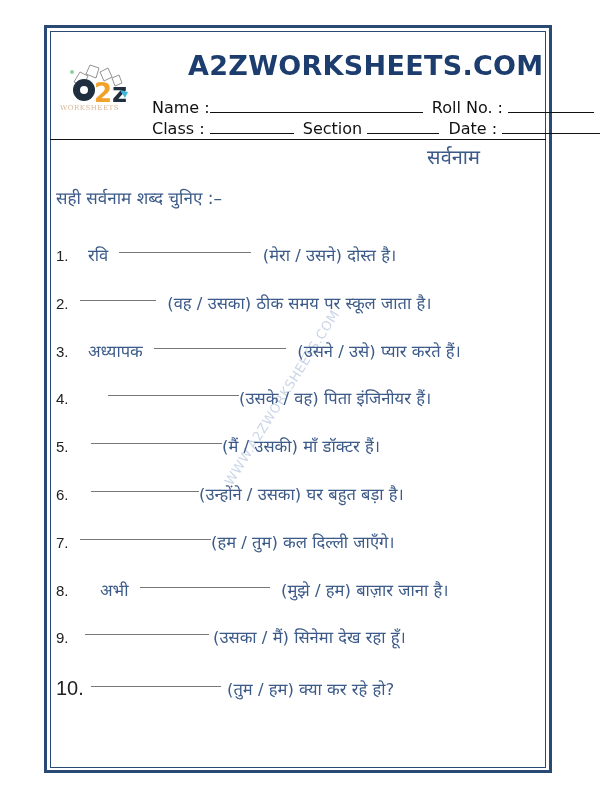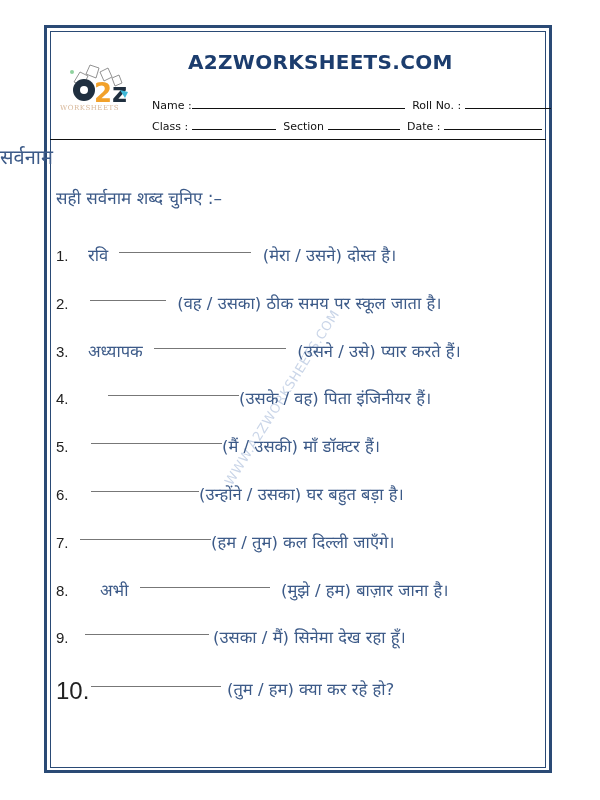--- a/index.html
+++ b/index.html
@@ -21,44 +21,44 @@
   }
   .logo {
     position: absolute; left: 60px; top: 60px; width: 80px; height: 60px;
   }
   .logo-text {
     position: absolute; left: 0; top: 44px; width: 80px; 
     font-family: "DejaVu Serif", serif; font-size: 7px; letter-spacing: 0.5px; color: #d8b89a;
   }
   .site-title {
     position: absolute; left: 188px; top: 50px;
-    font-family: "DejaVu Sans", sans-serif; font-weight: bold; font-size: 20px;
+    font-family: "DejaVu Sans", sans-serif; font-weight: bold; font-size: 27px;
     color: #1c3d6e; letter-spacing: 0.3px;
   }
   .meta-row {
     position: absolute; left: 152px; font-family: "DejaVu Sans", sans-serif;
-    font-size: 11px; color: #111; white-space: nowrap;
+    font-size: 16px; color: #111; white-space: nowrap;
   }
   .meta-row .blank { display: inline-block; border-bottom: 1px solid #111; height: 10px; vertical-align: baseline; margin-right: 4px; }
   .row1 { top: 98px; }
   .row2 { top: 119px; }
   .page-heading {
-    position: absolute; left: 0; width: 480px; top: 143px; text-align: left;
+    position: absolute; left: 0; width: 480px; top: 143px; text-align: right;
     font-family: "DejaVu Sans", sans-serif; font-size: 20px; color: #3c5a88;
   }
   .instruction {
     position: absolute; left: 56px; top: 186px;
     font-family: "DejaVu Sans", sans-serif; font-size: 17px; color: #3c5a88;
   }
   .q {
     position: absolute; left: 56px; font-family: "DejaVu Sans", sans-serif;
     color: #3c5a88; white-space: nowrap; font-size: 16.5px;
   }
   .q .num { position: absolute; left: 0; font-family: "Liberation Sans", sans-serif; font-size: 15px; color: #222; top: 4px; }
-  .q .num.big { font-size: 24px; top: 0px; }
+  .q .num.big { font-size: 20px; top: 0px; }
   .q .body { position: absolute; white-space: nowrap; }
   .q .line { display: inline-block; border-top: 1px solid #777; vertical-align: top; margin-top: 9px; height: 0; }
   .watermark {
     position: absolute; left: 180px; top: 390px; transform: rotate(-58deg);
     font-family: "DejaVu Sans", sans-serif; font-size: 13px; color: #9fb4d6; opacity: 0.55;
     letter-spacing: 0.5px; white-space: nowrap;
   }
 </style>
 </head>
 <body>
@@ -112,21 +112,21 @@
   <span class="body" style="left:32px">
     <span>रवि</span>
     <span class="line" style="width:132px;margin-left:6px;margin-right:6px"></span>
     <span>(मेरा / उसने)</span>
     <span>दोस्त है।</span>
   </span>
 </div>
 
 <div class="q" style="top:291px">
   <span class="num">2.</span>
-  <span class="body" style="left:34px">
+  <span class="body" style="left:24px">
     <span class="line" style="width:76px;margin-right:6px"></span>
     <span>(वह  /  उसका)</span>
     <span>ठीक समय पर स्कूल जाता है।</span>
   </span>
 </div>
 
 <div class="q" style="top:339px">
   <span class="num">3.</span>
   <span class="body" style="left:32px">
     <span>अध्यापक</span>

